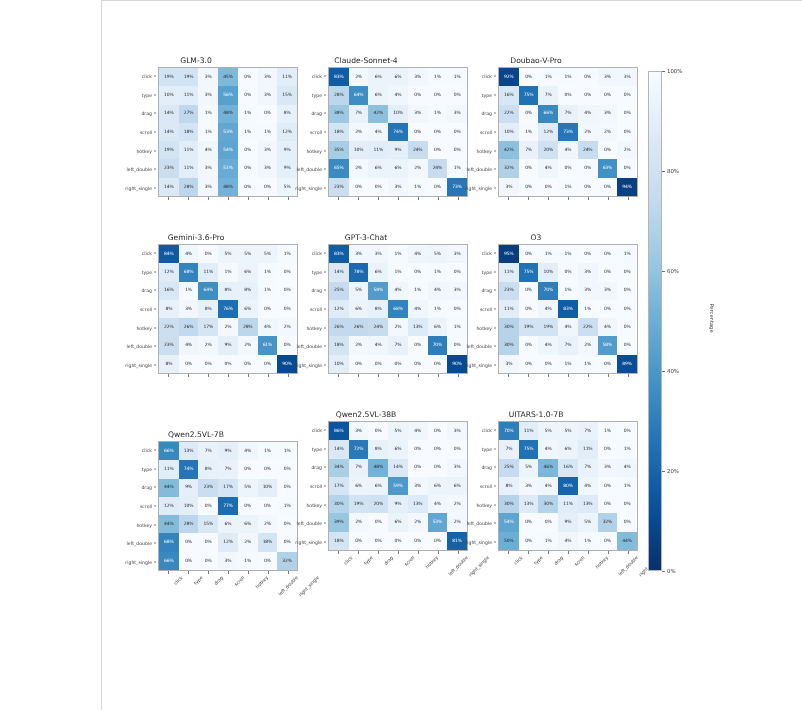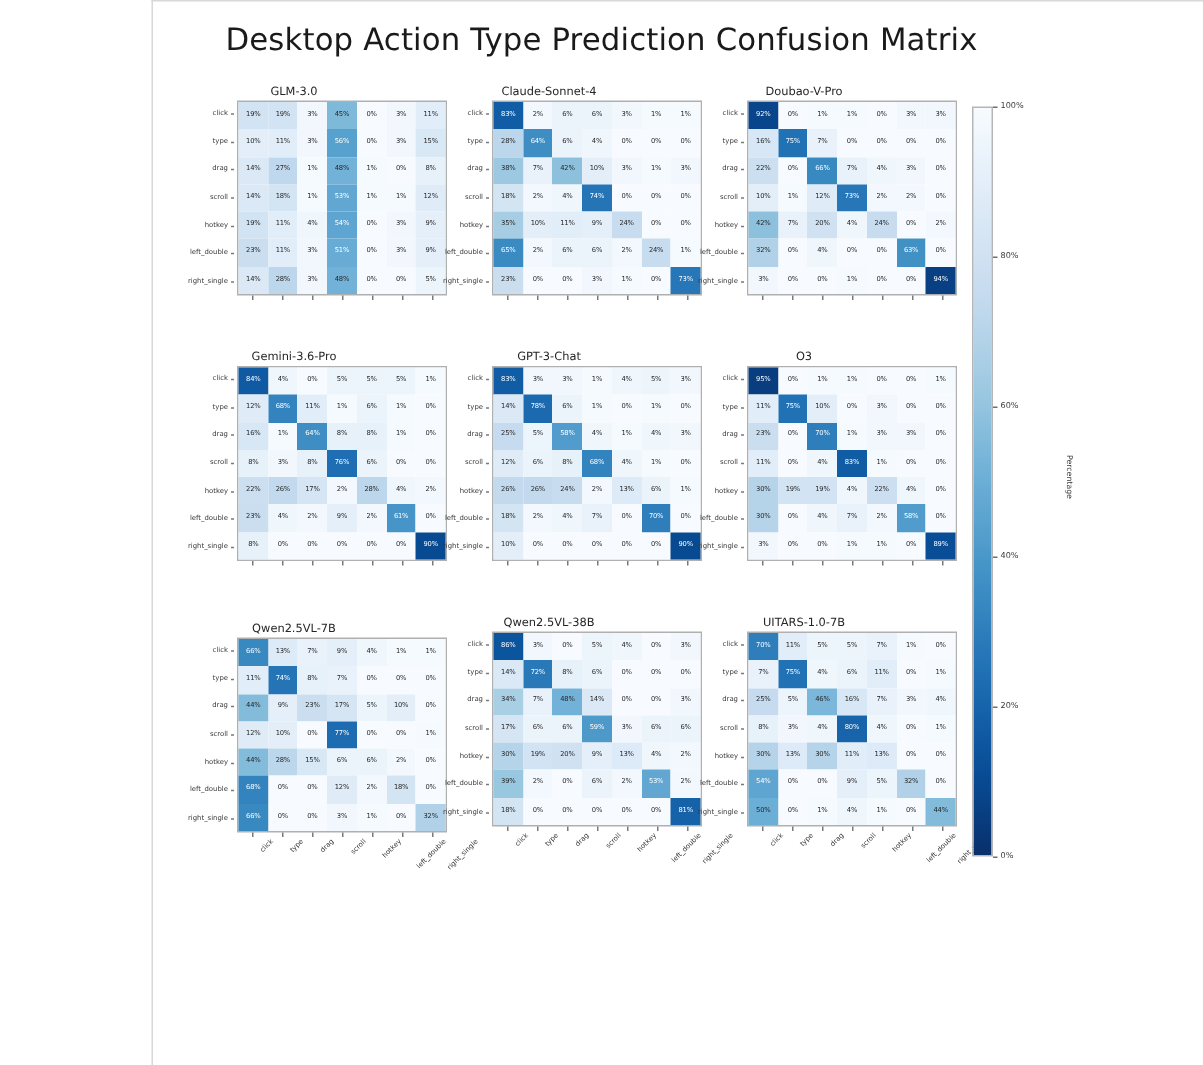--- a/index.html
+++ b/index.html
@@ -82,21 +82,20 @@
   }
 </style>
 </head>
 <body>
 
 <div id="page">
 
   <div class="top-rule"></div>
   <div class="left-rule"></div>
 
-  <div class="fig-title">Desktop Action Type Prediction Confusion Matrix</div>
 
   <div id="panels">
       <div class="panel" style="left: 125px; top: 56px; width: 142px; height: 145px;">
         <div class="panel-title">GLM-3.0</div>
         <div class="ylabels" style="height: 130px;">
           <div class="ylab" style="top: 9.28571px;">click</div>
           <div class="ytick" style="top: 9.28571px;"></div>
           <div class="ylab" style="top: 27.8571px;">type</div>
           <div class="ytick" style="top: 27.8571px;"></div>
           <div class="ylab" style="top: 46.4286px;">drag</div>
@@ -559,21 +558,21 @@
         <div class="xticks" style="left: 33px; top: 141px; width: 140px;">
           <div class="xtick" style="left: 10px; top: 0px;"></div>
           <div class="xtick" style="left: 30px; top: 0px;"></div>
           <div class="xtick" style="left: 50px; top: 0px;"></div>
           <div class="xtick" style="left: 70px; top: 0px;"></div>
           <div class="xtick" style="left: 90px; top: 0px;"></div>
           <div class="xtick" style="left: 110px; top: 0px;"></div>
           <div class="xtick" style="left: 130px; top: 0px;"></div>
         </div>
       </div>
-      <div class="panel" style="left: 125px; top: 414px; width: 142px; height: 145px;">
+      <div class="panel" style="left: 125px; top: 430px; width: 142px; height: 145px;">
         <div class="panel-title">Qwen2.5VL-7B</div>
         <div class="ylabels" style="height: 130px;">
           <div class="ylab" style="top: 9.28571px;">click</div>
           <div class="ytick" style="top: 9.28571px;"></div>
           <div class="ylab" style="top: 27.8571px;">type</div>
           <div class="ytick" style="top: 27.8571px;"></div>
           <div class="ylab" style="top: 46.4286px;">drag</div>
           <div class="ytick" style="top: 46.4286px;"></div>
           <div class="ylab" style="top: 65px;">scroll</div>
           <div class="ytick" style="top: 65px;"></div>

